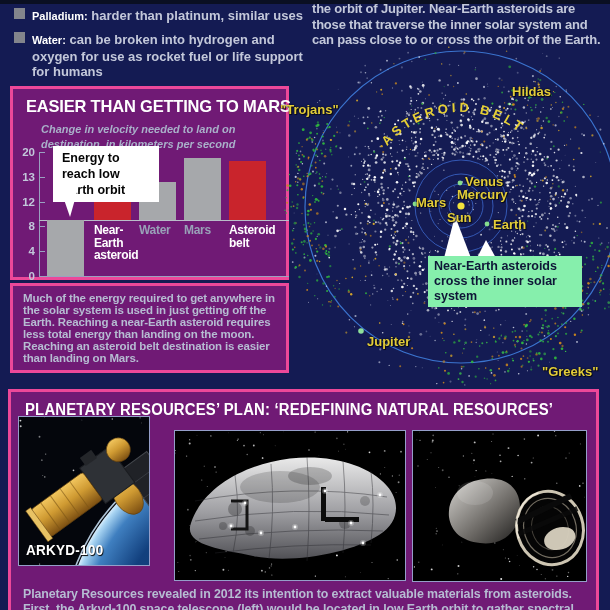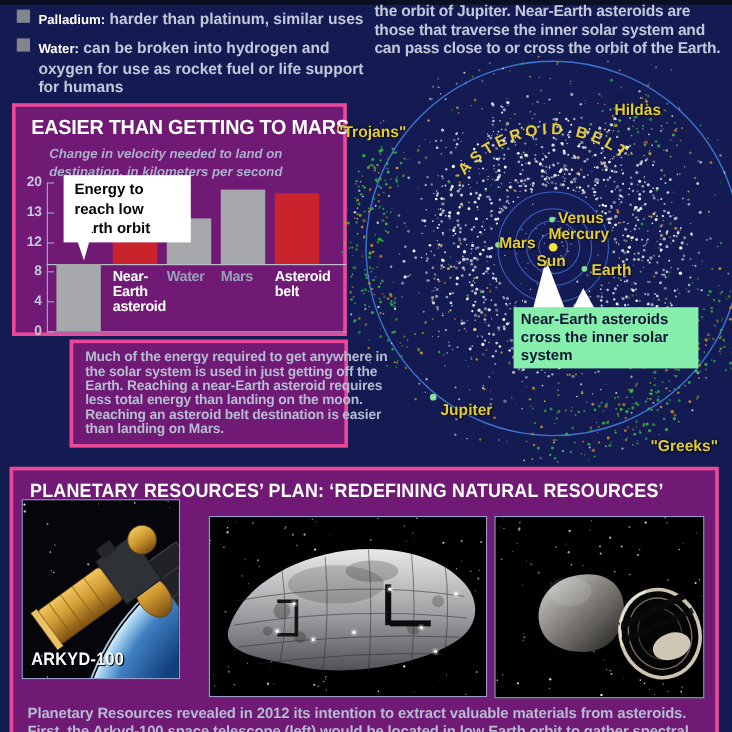--- a/index.html
+++ b/index.html
@@ -22,21 +22,21 @@
   .ctitle{position:absolute;left:13px;top:8px;color:#fff;font-weight:700;font-size:17px;
           letter-spacing:-0.2px;transform:scaleX(0.97);transform-origin:left;white-space:nowrap;}
   .csub{position:absolute;left:28px;top:33px;width:235px;color:#a9b0c9;font-weight:700;
         font-style:italic;font-size:11px;line-height:15px;}
   .plot{position:absolute;left:30px;top:62px;width:246px;height:128px;}
   .callout1{position:absolute;left:40px;top:57px;width:92px;background:#ffffff;color:#050505;
             font-weight:700;font-size:12.5px;line-height:16px;padding:4px 5px 4px 9px;}
   .callout1-tail{position:absolute;left:44px;top:96px;}
 
   
-  .notep{left:10px;top:283px;width:232px;height:90px;margin-left:48px;}
+  .notep{left:10px;top:283px;width:279px;height:90px;}
   .note{position:absolute;left:10px;top:6px;width:262px;color:#b6bcd2;font-weight:700;
         font-size:11.5px;line-height:12.1px;letter-spacing:-0.15px;}
 
   
   .diagram{position:absolute;left:280px;top:40px;width:330px;height:350px;}
   .orb{fill:none;stroke:#3a63c6;stroke-width:0.9;opacity:0.95;}
   .orbj{fill:none;stroke:#3b74cf;stroke-width:1.2;}
   .belt-text{font:700 13px "Liberation Sans",sans-serif;letter-spacing:3.5px;fill:#e6cf35;}
   .dlab{position:absolute;color:#e2cc3a;font-weight:700;font-size:13px;white-space:nowrap;
         text-shadow:0 0 2px #000, 1px 1px 0 rgba(0,0,0,.6);}

